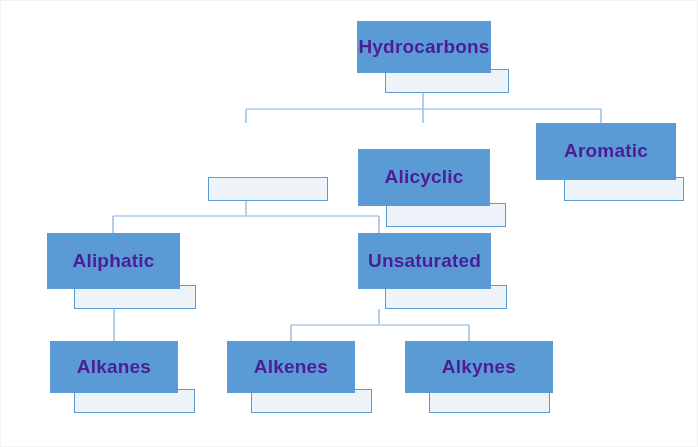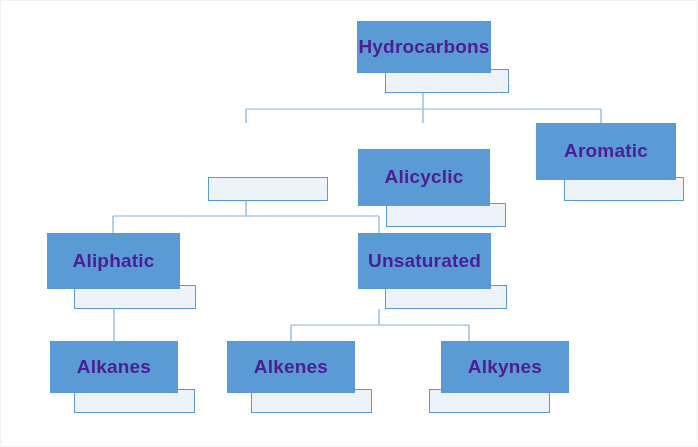--- a/index.html
+++ b/index.html
@@ -143,18 +143,18 @@
 
   <div class="node" style="left:49px; top:340px; width:145px; height:72px;">
     <div class="shadow-box" style="left:24px; top:48px; width:121px; height:24px;"></div>
     <div class="main-box" style="width:128px; height:52px;">
       <span class="node-label">Alkanes</span>
     </div>
   </div>
 
   <div class="node" style="left:404px; top:340px; width:145px; height:72px;">
     <div class="shadow-box" style="left:24px; top:48px; width:121px; height:24px;"></div>
-    <div class="main-box" style="width:128px; height:52px;margin-left:36px;">
+    <div class="main-box" style="width:148px; height:52px;">
       <span class="node-label">Alkynes</span>
     </div>
   </div>
 
 </div>
 
 </body></html>

